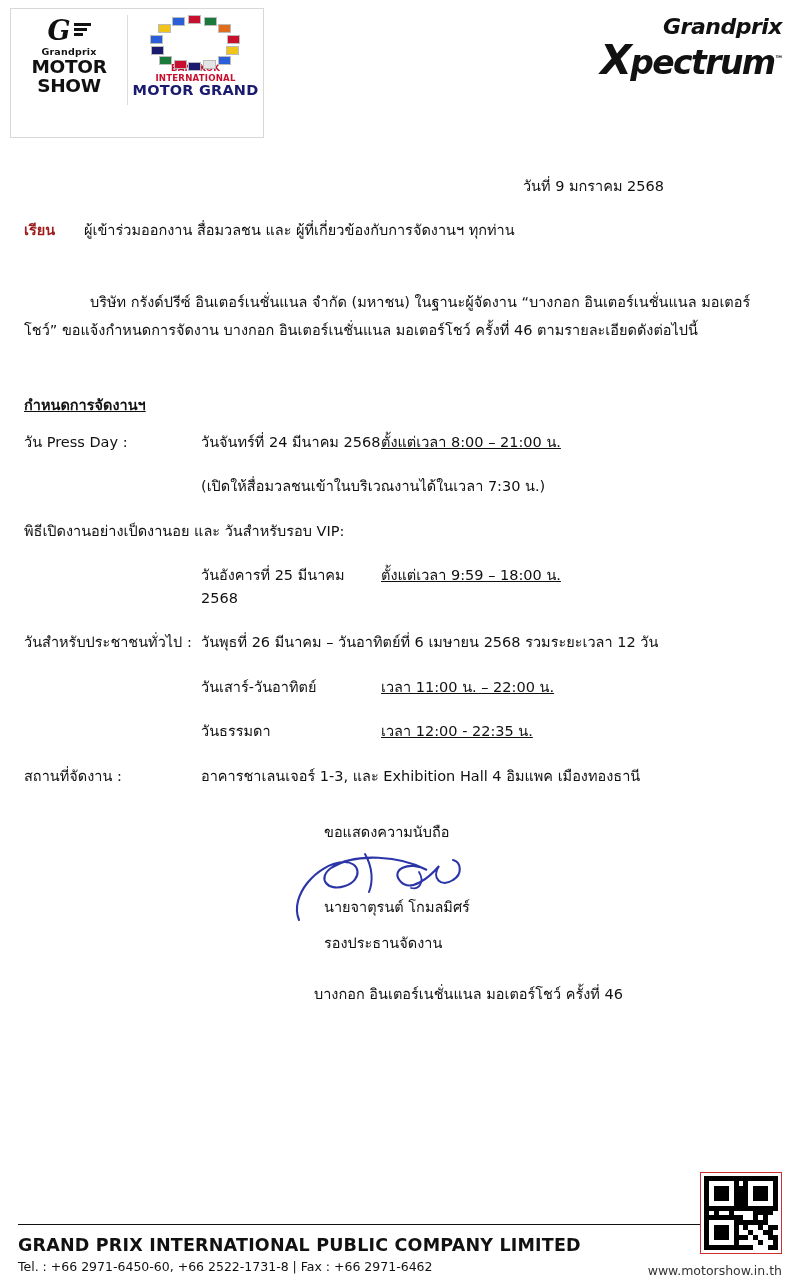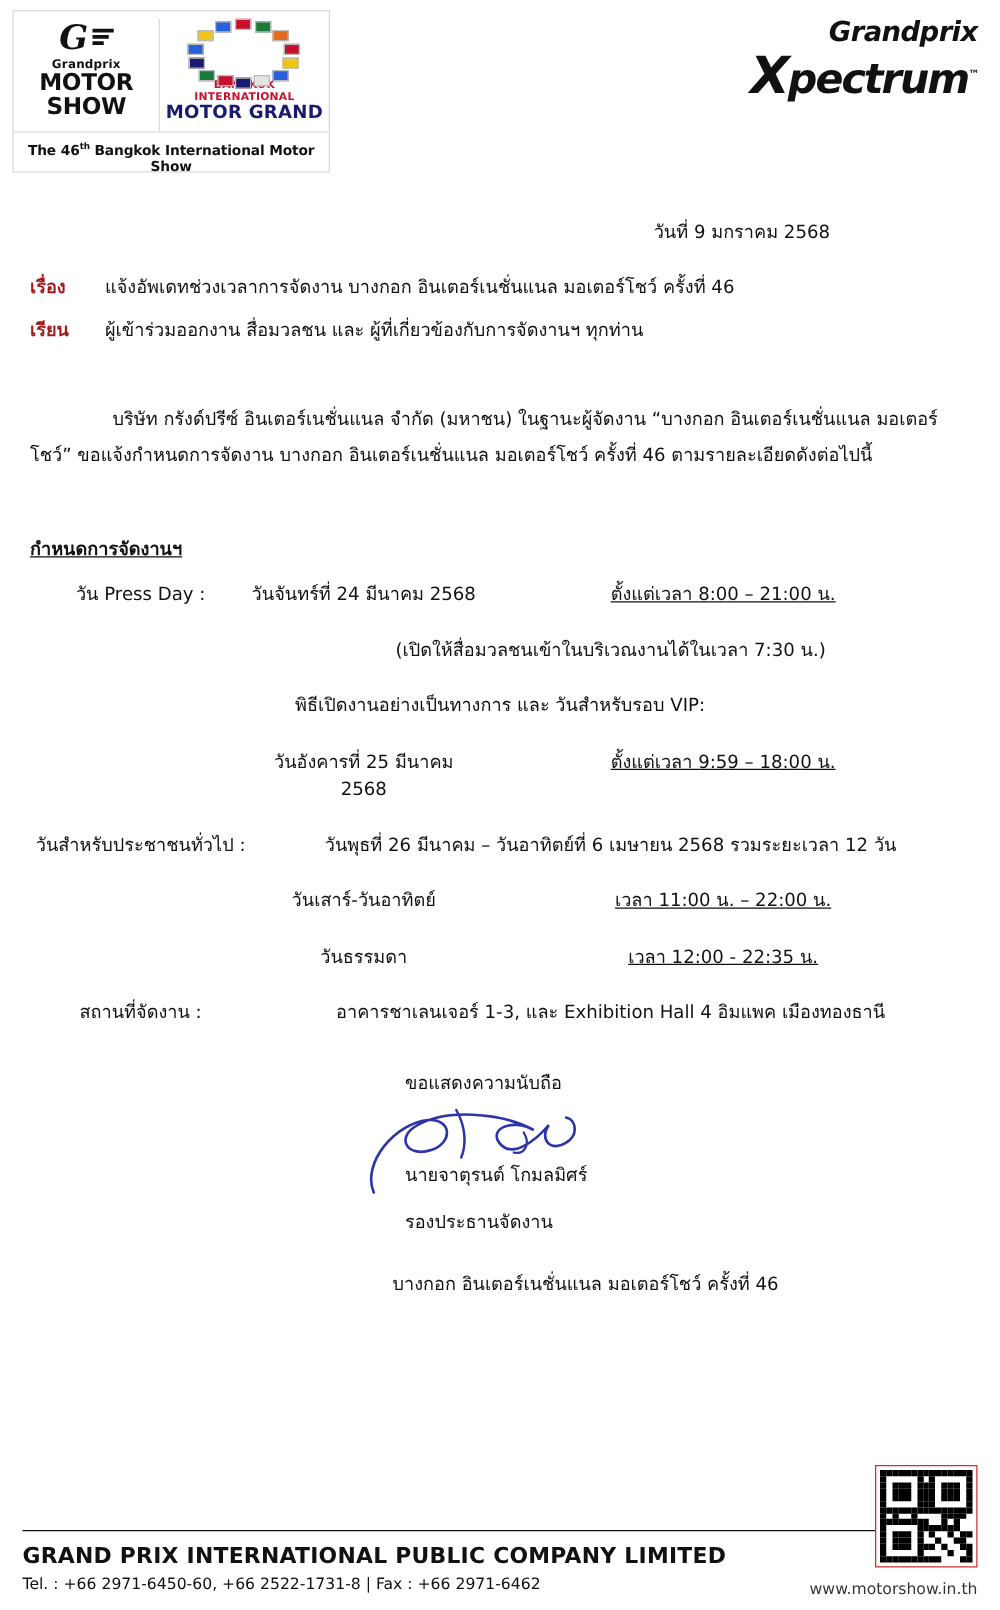--- a/index.html
+++ b/index.html
@@ -178,21 +178,20 @@
     text-indent: 66px;
     line-height: 1.95;
   }
   .section-title {
     margin-top: 50px;
     font-weight: bold;
     text-decoration: underline;
   }
   .sched {
     margin-top: 14px;
-    text-align: center;
   }
   .sched-row {
     display: flex;
     margin-bottom: 22px;
   }
   .sc-a { width: 177px; flex: 0 0 177px; }
   .sc-b { width: 180px; flex: 0 0 180px; }
   .sc-c { flex: 1; text-decoration: underline; }
   .sc-wide { flex: 1; }
   .indent-note { margin-left: 177px; margin-bottom: 22px; }
@@ -297,40 +296,33 @@
           <span class="fl" style="left:68px;top:41px;background:#2b5fd9"></span>
           <span class="fl" style="left:24px;top:45px;background:#c8102e"></span>
           <span class="fl" style="left:53px;top:45px;background:#e4e4e4"></span>
           <span class="fl" style="left:38px;top:47px;background:#1a1a6e"></span>
         </div>
         <div class="bkk-t1">BANGKOK INTERNATIONAL</div>
         <div class="bkk-t2">MOTOR GRAND</div>
       </div>
 
     </div>
-    <div class="logo-caption">
-      <span>The 46</span><sup>th</sup><span> Bangkok International Motor Show</span>
-    </div>
   </div>
 
   <div class="xpectrum">
     <div class="xp-1">Grandprix</div>
     <div class="xp-2"><span class="big">X</span><span>pectrum</span><span class="xp-tm">™</span></div>
   </div>
 
 </div>
 
 <div class="doc">
 
   <div class="date-line">วันที่  9 มกราคม 2568</div>
 
-  <div class="field-row">
-    <div class="field-label">เรื่อง</div>
-    <div class="field-value">แจ้งอัพเดทช่วงเวลาการจัดงาน บางกอก อินเตอร์เนชั่นแนล มอเตอร์โชว์ ครั้งที่ 46</div>
-  </div>
 
   <div class="field-row">
     <div class="field-label">เรียน</div>
     <div class="field-value">ผู้เข้าร่วมออกงาน สื่อมวลชน และ ผู้ที่เกี่ยวข้องกับการจัดงานฯ ทุกท่าน</div>
   </div>
 
   <div class="para">บริษัท กรังด์ปรีซ์ อินเตอร์เนชั่นแนล จำกัด (มหาชน) ในฐานะผู้จัดงาน “บางกอก อินเตอร์เนชั่นแนล มอเตอร์โชว์” ขอแจ้งกำหนดการจัดงาน บางกอก อินเตอร์เนชั่นแนล มอเตอร์โชว์ ครั้งที่ 46  ตามรายละเอียดดังต่อไปนี้</div>
 
   <div class="section-title">กำหนดการจัดงานฯ</div>
 
@@ -338,21 +330,21 @@
 
     <div class="sched-row">
       <div class="sc-a">วัน Press Day :</div>
       <div class="sc-b">วันจันทร์ที่ 24 มีนาคม 2568</div>
       <div class="sc-c">ตั้งแต่เวลา 8:00 – 21:00 น.</div>
     </div>
 
     <div class="indent-note">(เปิดให้สื่อมวลชนเข้าในบริเวณงานได้ในเวลา 7:30 น.)</div>
 
     <div class="sched-row">
-      <div class="sc-wide">พิธีเปิดงานอย่างเป็นทางการ และ วันสำหรับรอบ VIP:</div>
+      <div class="sc-wide">พิธีเปิดงานอย่างเป็ดงานอย และ วันสำหรับรอบ VIP:</div>
     </div>
 
     <div class="sched-row">
       <div class="sc-a"></div>
       <div class="sc-b">วันอังคารที่ 25 มีนาคม 2568</div>
       <div class="sc-c">ตั้งแต่เวลา 9:59  – 18:00 น.</div>
     </div>
 
     <div class="sched-row">
       <div class="sc-a">วันสำหรับประชาชนทั่วไป :</div>

